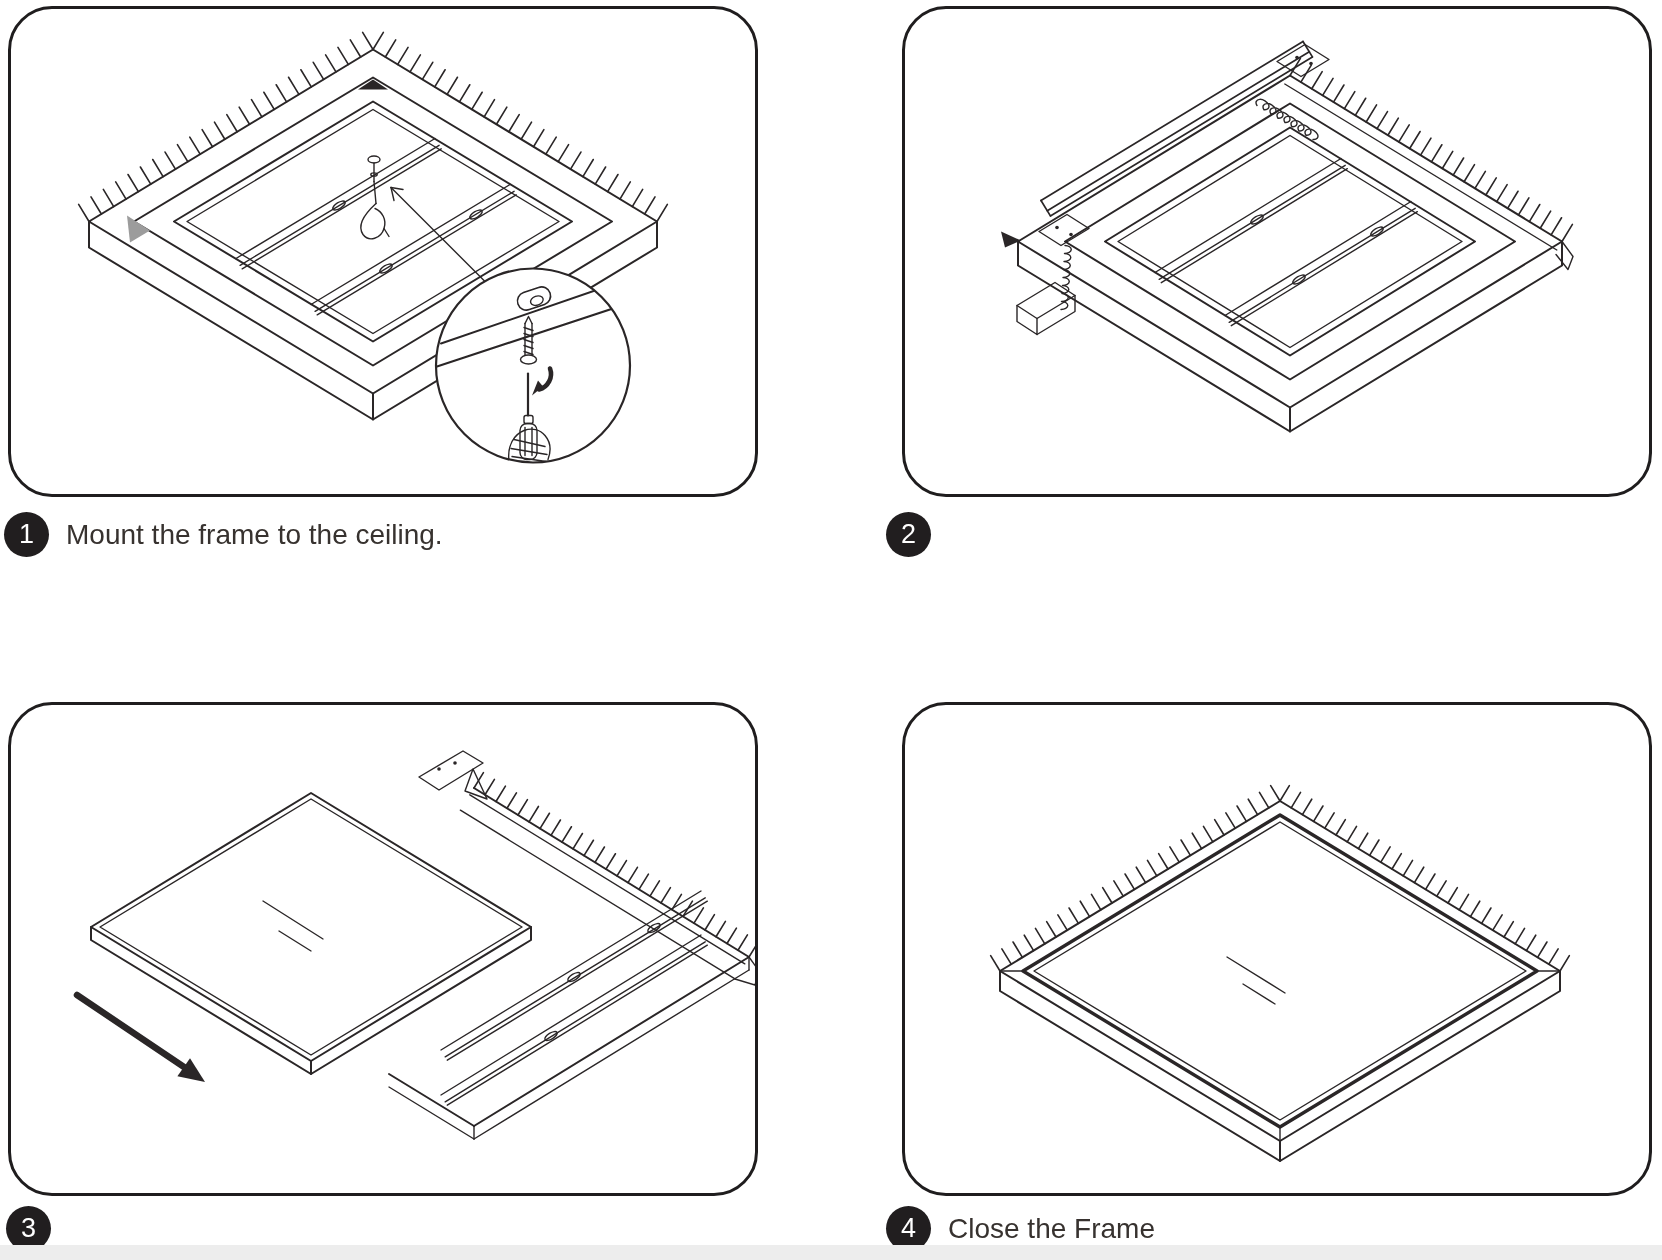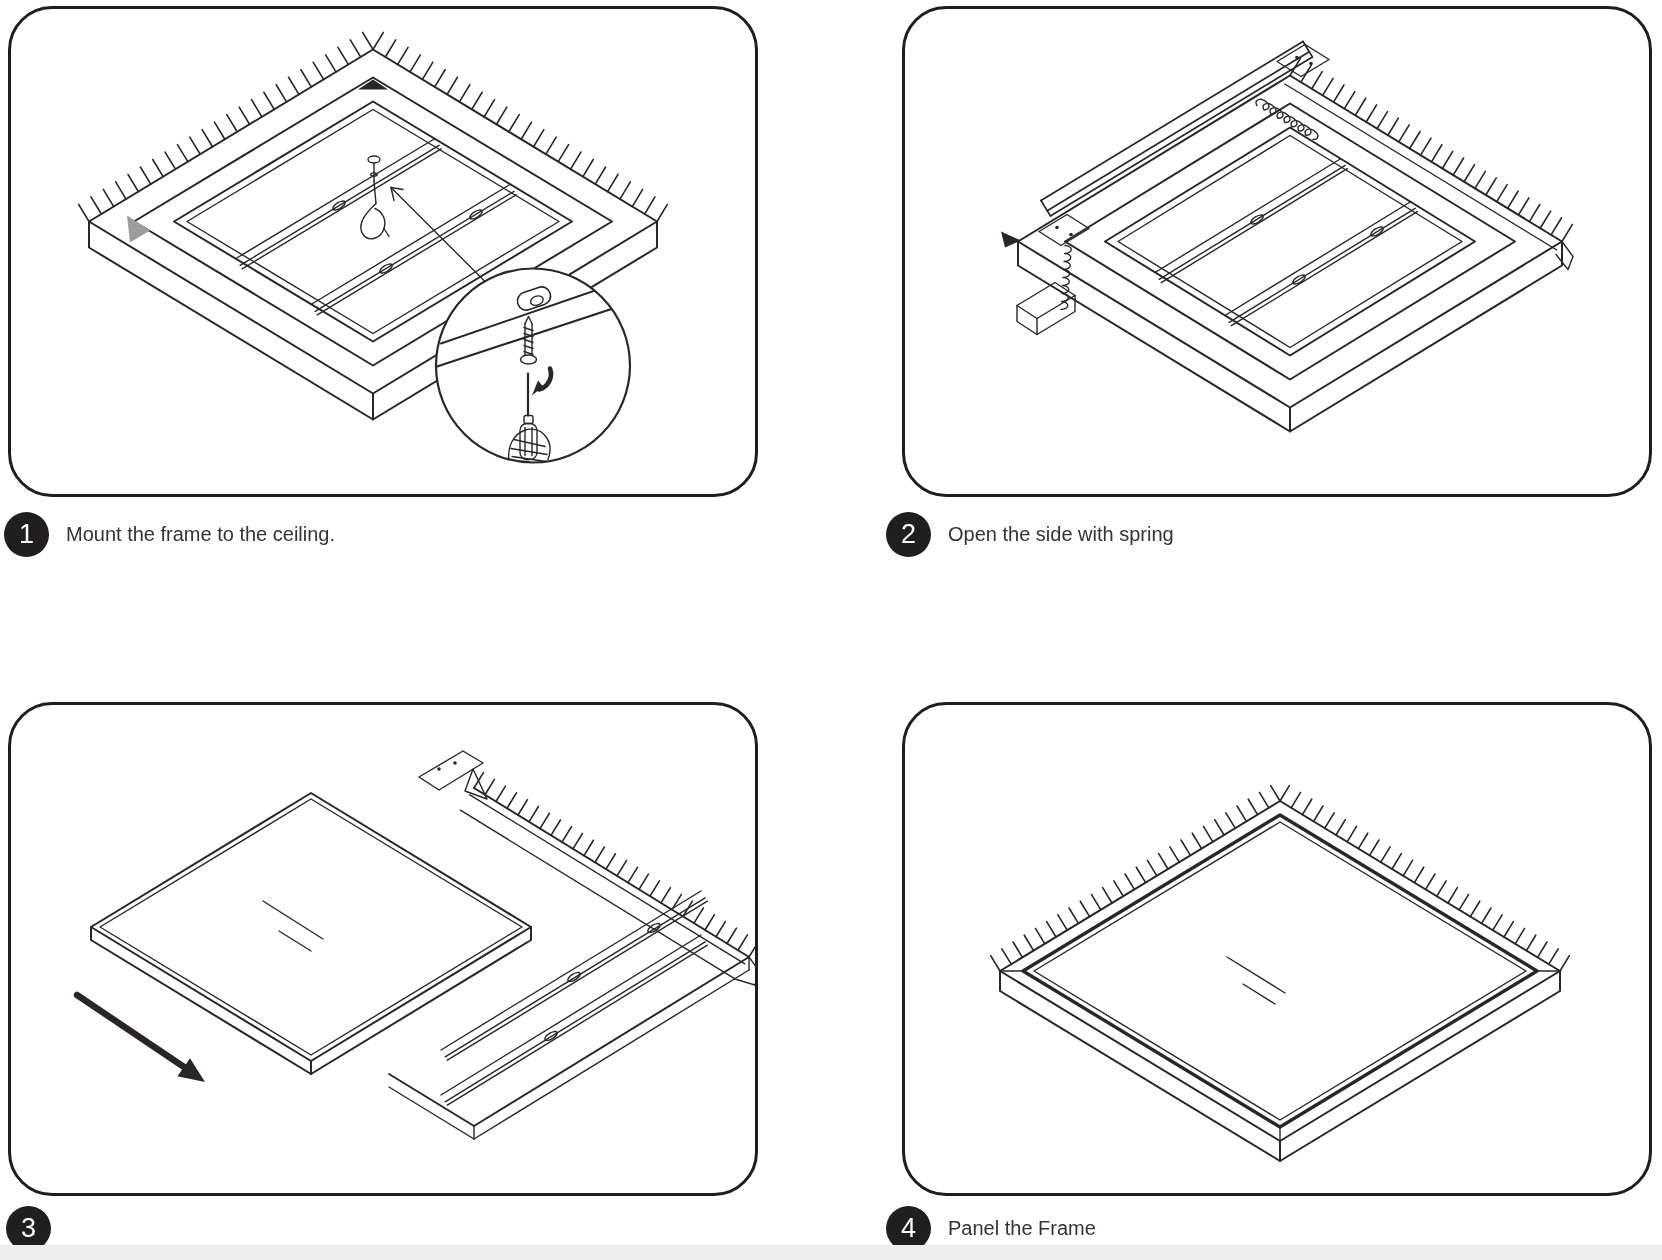--- a/index.html
+++ b/index.html
@@ -11,21 +11,21 @@
   #panel3{left:8px;top:702px;width:750px;height:494px;}
   #panel4{left:902px;top:702px;width:750px;height:494px;}
   .panel svg{display:block;width:100%;height:100%;}
   .caption{position:absolute;display:flex;align-items:center;gap:17px;}
   #cap1{left:4px;top:512px;}
   #cap2{left:886px;top:512px;}
   #cap3{left:6px;top:1206px;}
   #cap4{left:886px;top:1206px;}
   .badge{width:45px;height:45px;border-radius:50%;background:#211e1f;color:#ffffff;
          display:flex;align-items:center;justify-content:center;font-size:27px;font-weight:500;flex:0 0 auto;}
-  .steplabel{font-size:20px;color:#37322f;white-space:nowrap;}
+  .steplabel{font-size:28px;color:#37322f;white-space:nowrap;}
   #bottomstrip{position:absolute;left:0;top:1245px;width:1662px;height:15px;background:#ededed;}
   
   .ln{fill:none;stroke:#2a2627;stroke-width:2;stroke-linejoin:round;stroke-linecap:round;}
   .thin{stroke-width:1.4;}
   .med{stroke-width:1.7;}
   .thick{stroke-width:3.4;}
   .wide{stroke-width:6.5;}
   .arrowline{stroke-width:4.6;}
   .fill-ink{fill:#2a2627;stroke:none;}
   .white{fill:#ffffff;}
@@ -403,24 +403,23 @@
         </g>
     </svg>
   </div>
 
   <div class="caption" id="cap1">
     <div class="badge">1</div>
     <div class="steplabel">Mount the frame to the ceiling.</div>
   </div>
   <div class="caption" id="cap2">
     <div class="badge">2</div>
-    <div class="steplabel">Open the side with spring</div>
   </div>
   <div class="caption" id="cap3">
     <div class="badge">3</div>
   </div>
   <div class="caption" id="cap4">
     <div class="badge">4</div>
-    <div class="steplabel">Panel the Frame</div>
+    <div class="steplabel">Close the Frame</div>
   </div>
 
   <div id="bottomstrip"></div>
 </div>
 
 </body></html>

